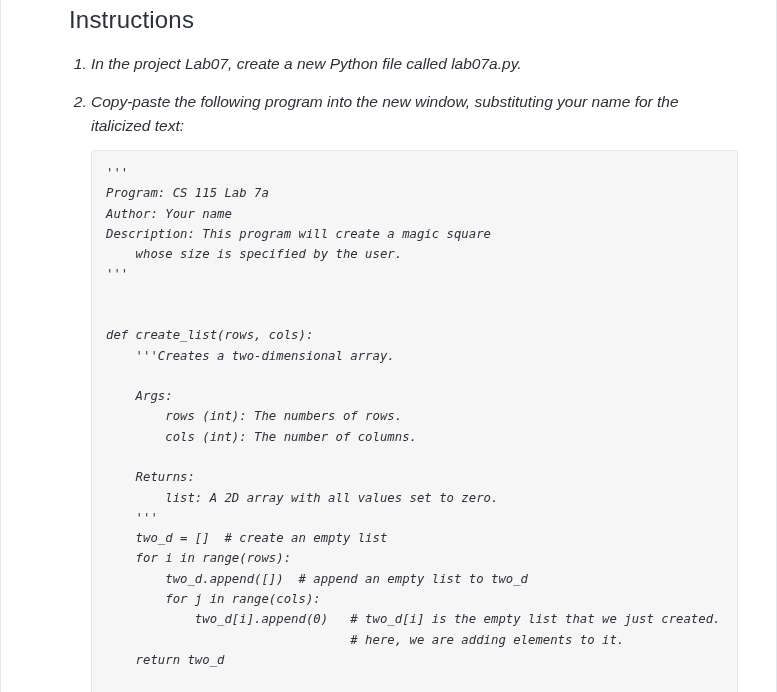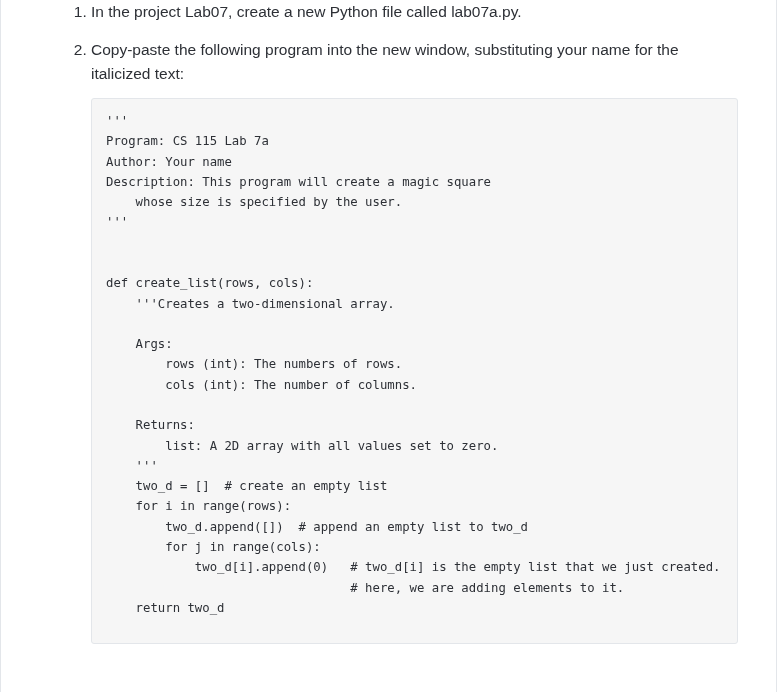--- a/index.html
+++ b/index.html
@@ -32,20 +32,21 @@
   ol.steps {
     margin: 0;
     padding-left: 22px;
     color: #34495e;
   }
   ol.steps > li {
     font-size: 15.5px;
     line-height: 1.55;
     margin-bottom: 14px;
     color: #2d3036;
+    font-style: italic;
   }
   .code-block {
     margin-top: 12px;
     margin-left: 0px;
     background: #f6f6f6;
     border: 1px solid #e3e6ea;
     border-radius: 3px;
     padding: 12px 14px 12px 14px;
     font-family: "Menlo", "Consolas", "DejaVu Sans Mono", monospace;
     font-size: 12.3px;
@@ -55,20 +56,21 @@
     overflow: hidden;
     height: 520px;
   }
 </style>
 </head>
 <body>
 
 <div class="page">
   <div class="content">
 
+    <h2 class="section-heading">Instructions</h2>
 
     <ol class="steps">
       <li>In the project Lab07, create a new Python file called lab07a.py.</li>
       <li>
         <span>Copy-paste the following program into the new window, substituting your name for the italicized text:</span>
         <div class="code-block">'''
 Program: CS 115 Lab 7a
 Author: Your name
 Description: This program will create a magic square
     whose size is specified by the user.

